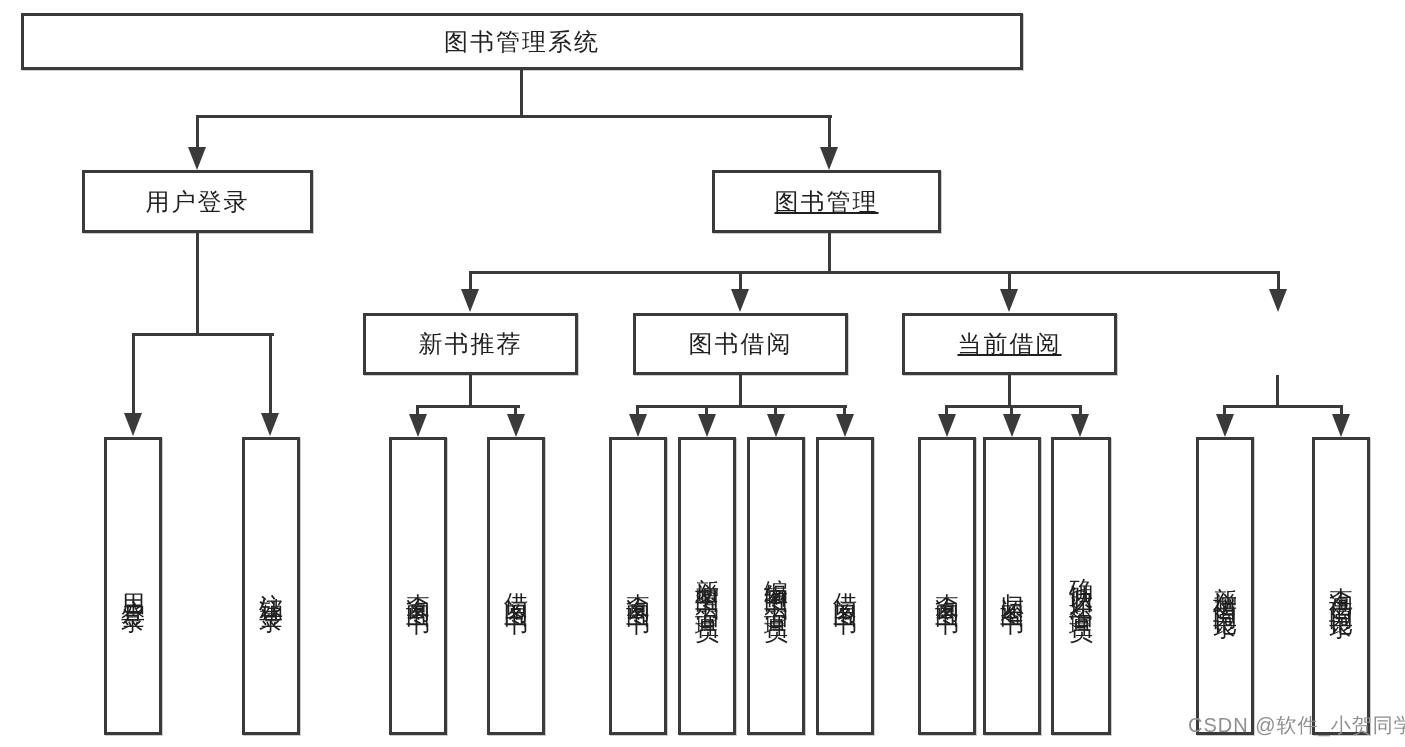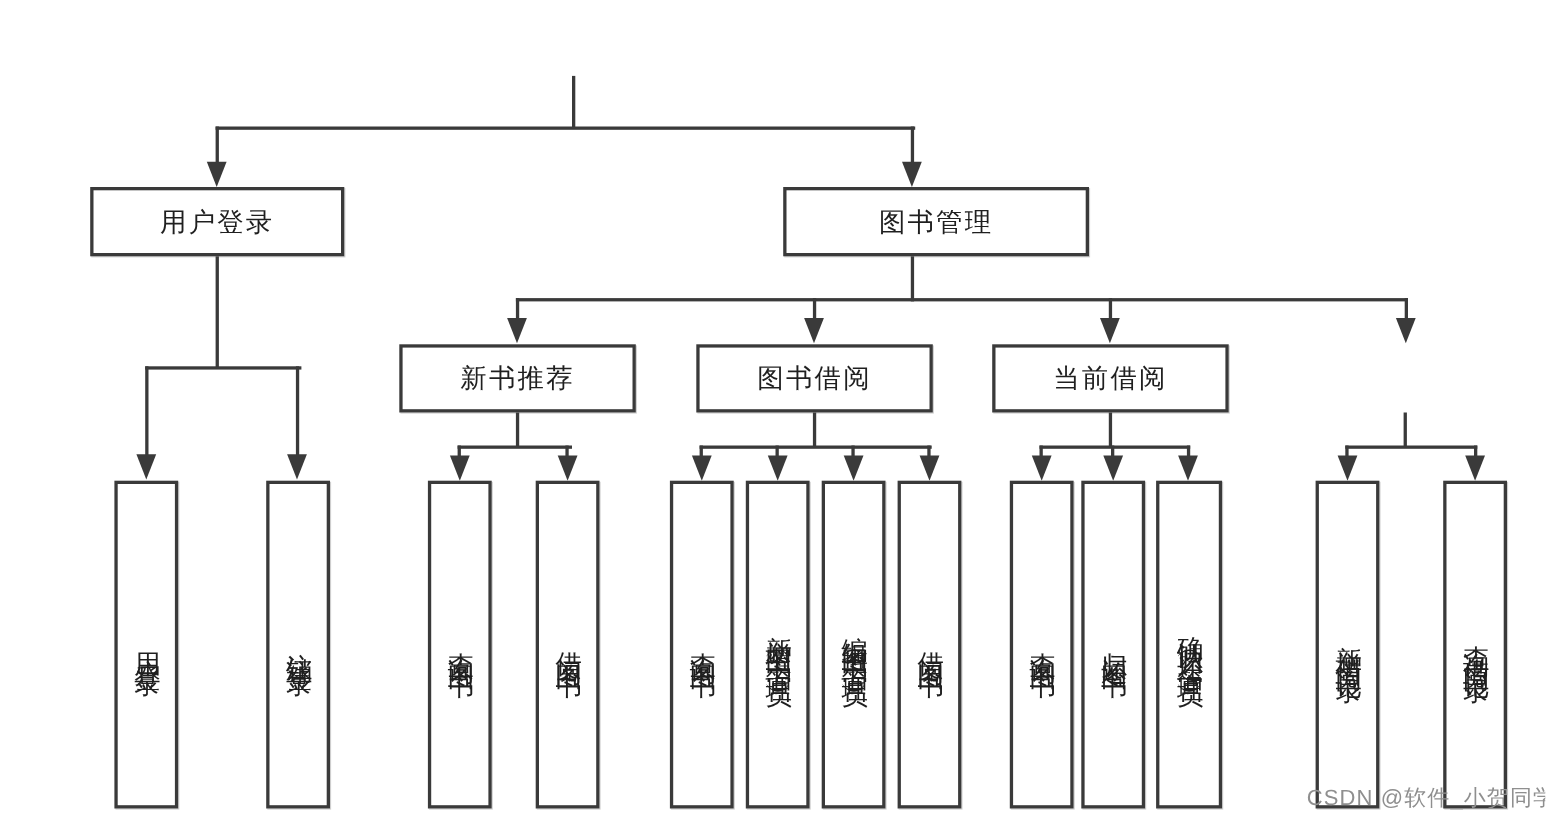--- a/index.html
+++ b/index.html
@@ -43,32 +43,35 @@
     color:#8f8f8f;
     white-space:nowrap;
     letter-spacing:1px;
   }
 </style>
 </head>
 <body>
 
 <div id="canvas">
 
+  <div class="box" style="left:21px;top:13px;width:1002px;height:57px;">
+    <span class="h-label">图书管理系统</span>
+  </div>
 
   <div class="vline" style="left:520px;top:69px;width:3px;height:48px;"></div>
   <div class="hline" style="left:196px;top:115px;width:636px;height:3px;"></div>
   <div class="vline" style="left:196px;top:115px;width:3px;height:34px;"></div>
   <div class="arrow" style="left:188px;top:147px;"></div>
   <div class="vline" style="left:828px;top:115px;width:3px;height:34px;"></div>
   <div class="arrow" style="left:820px;top:147px;"></div>
 
   <div class="box" style="left:82px;top:170px;width:231px;height:63px;">
     <span class="h-label">用户登录</span>
   </div>
-  <div class="box" style="left:712px;top:170px;width:278px;height:63px;">
+  <div class="box" style="left:712px;top:170px;width:229px;height:63px;text-decoration:underline;">
     <span class="h-label">图书管理</span>
   </div>
 
   <div class="vline" style="left:196px;top:233px;width:3px;height:102px;"></div>
   <div class="hline" style="left:132px;top:333px;width:142px;height:3px;"></div>
   <div class="vline" style="left:132px;top:333px;width:3px;height:82px;"></div>
   <div class="arrow" style="left:124px;top:413px;"></div>
   <div class="vline" style="left:269px;top:333px;width:3px;height:82px;"></div>
   <div class="arrow" style="left:261px;top:413px;"></div>
 
@@ -82,21 +85,21 @@
   <div class="arrow" style="left:1000px;top:289px;"></div>
   <div class="vline" style="left:1277px;top:271px;width:3px;height:20px;"></div>
   <div class="arrow" style="left:1269px;top:289px;"></div>
 
   <div class="box" style="left:363px;top:313px;width:215px;height:62px;">
     <span class="h-label">新书推荐</span>
   </div>
   <div class="box" style="left:633px;top:313px;width:215px;height:62px;">
     <span class="h-label">图书借阅</span>
   </div>
-  <div class="box" style="left:902px;top:313px;width:215px;height:62px;">
+  <div class="box" style="left:902px;top:313px;width:215px;height:62px;text-decoration:underline;">
     <span class="h-label">当前借阅</span>
   </div>
 
   <div class="vline" style="left:469px;top:375px;width:3px;height:32px;"></div>
   <div class="vline" style="left:739px;top:375px;width:3px;height:32px;"></div>
   <div class="vline" style="left:1008px;top:375px;width:3px;height:32px;"></div>
   <div class="vline" style="left:1276px;top:375px;width:3px;height:32px;"></div>
 
   <div class="hline" style="left:416px;top:405px;width:104px;height:3px;"></div>
   <div class="hline" style="left:636px;top:405px;width:211px;height:3px;"></div>

